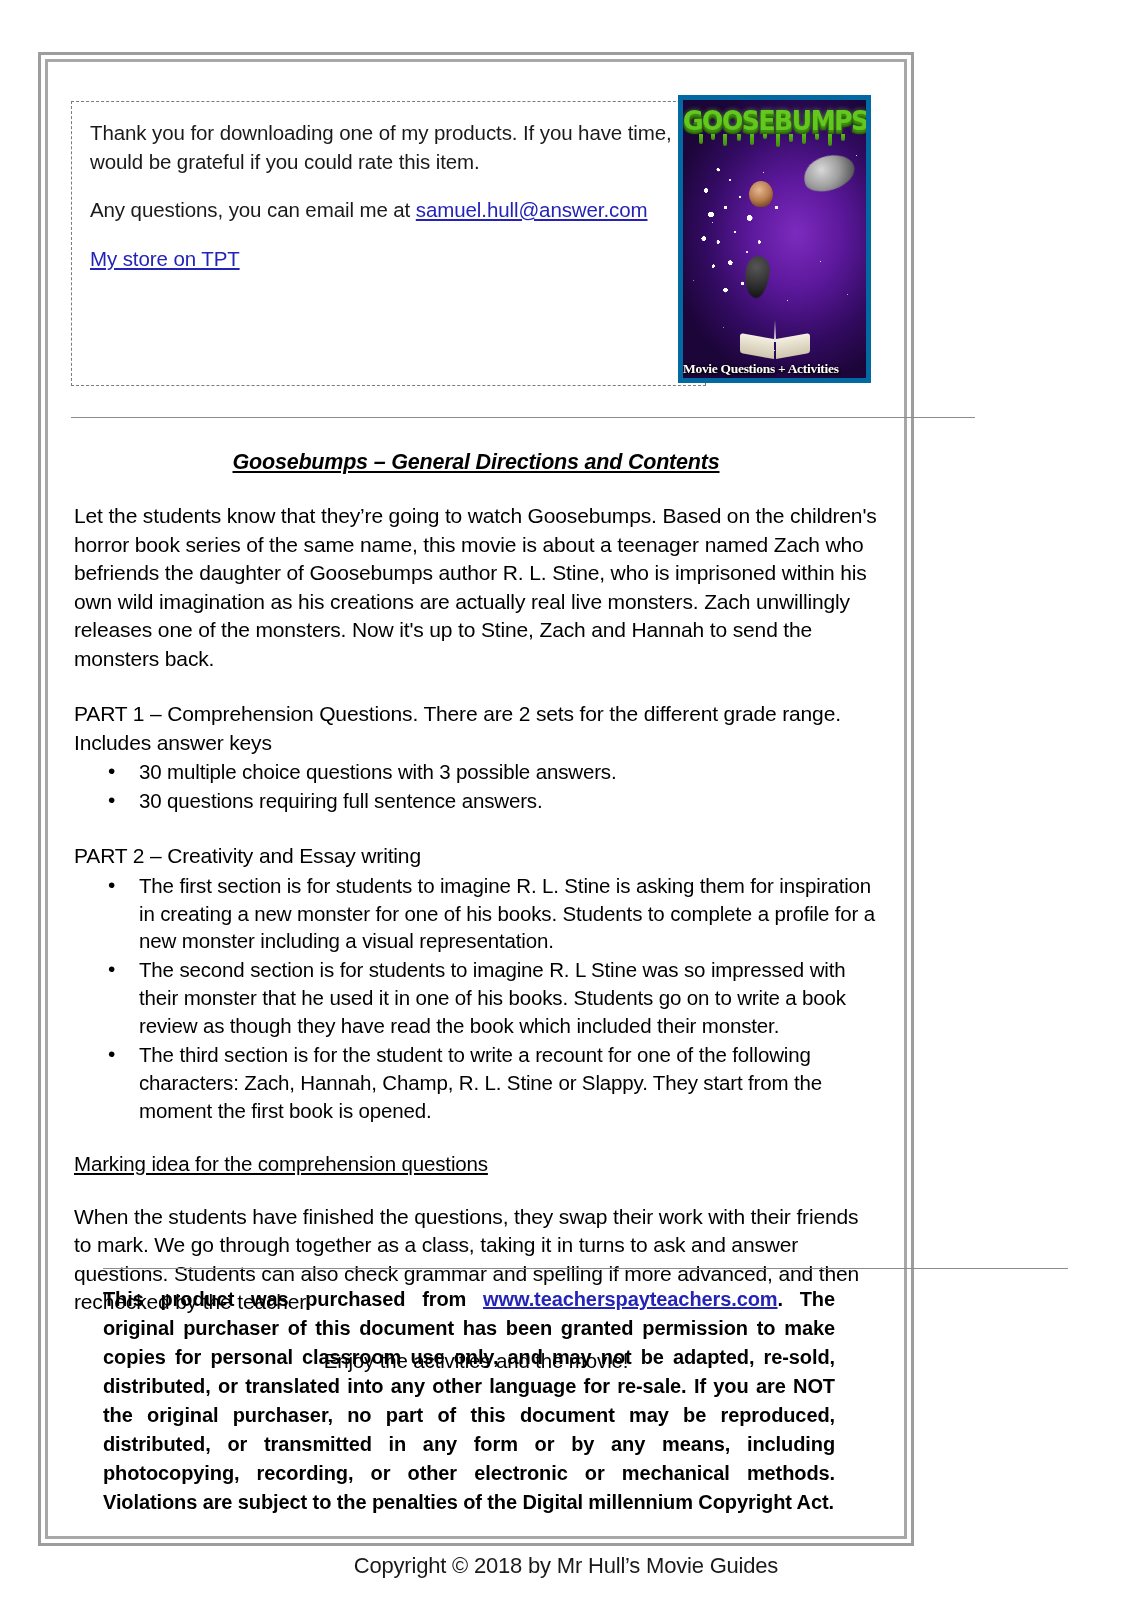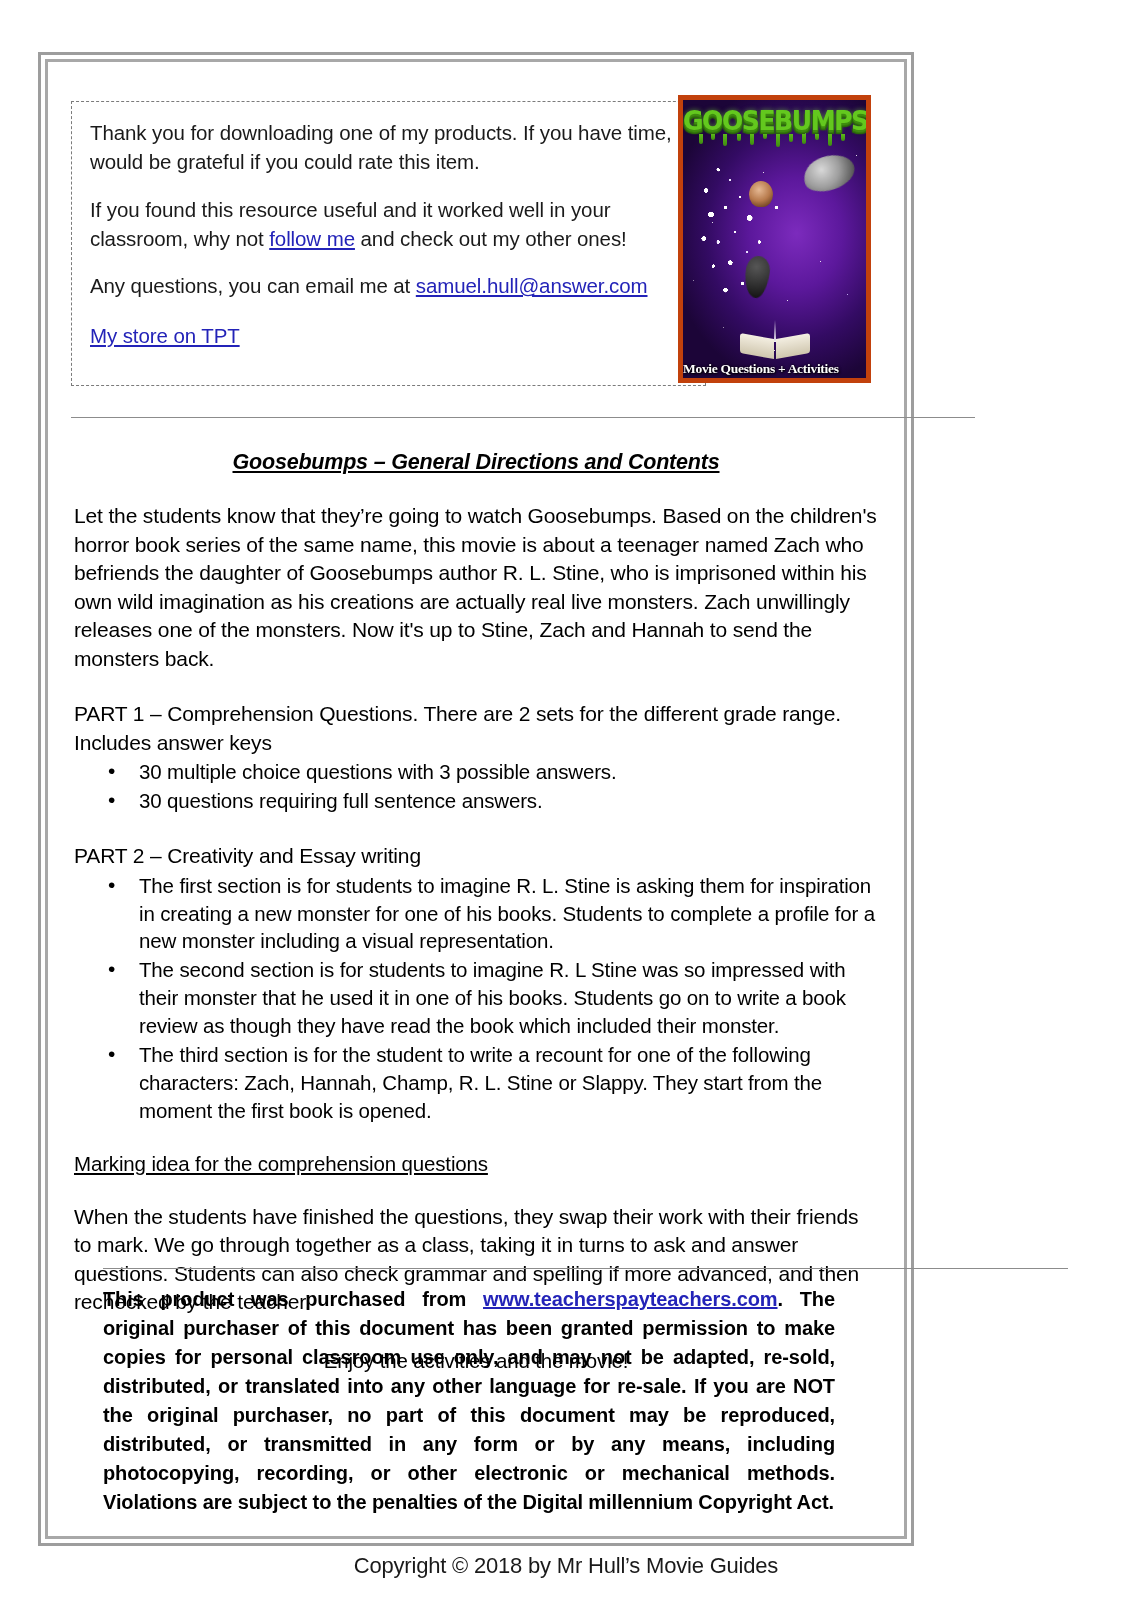--- a/index.html
+++ b/index.html
@@ -76,21 +76,21 @@
     text-decoration: underline;
   }
 
   
   .cover-wrap {
     position: absolute;
     right: 10px;
     top: 0px;
     width: 193px;
     height: 288px;
-    background: #c2410c;
+    background: #0369a1;
     padding: 5px;
     box-sizing: border-box;
   }
   .cover-art {
     position: relative;
     width: 100%;
     height: 100%;
     overflow: hidden;
     background:
       radial-gradient(ellipse 70% 55% at 62% 48%, #7c2bbd 0%, #5c189c 36%, #330b63 70%, #1c0538 100%);
@@ -337,21 +337,20 @@
 <div id="page-frame-outer">
   <div id="page-frame-inner"></div>
 
   <div id="page-content">
 
     <div class="top-area">
 
       <div class="thankyou-box">
         <p class="ty-para">Thank you for downloading one of my products.  If you have time, I would be grateful if you could rate this item.</p>
 
-        <p class="ty-para"><span>If you found this resource useful and it worked well in your classroom, why not </span><a href="#" class="doclink">follow me</a><span> and check out my other ones!</span></p>
 
         <p class="ty-para"><span>Any questions, you can email me at </span><a href="#" class="doclink">samuel.hull@answer.com</a></p>
 
         <p class="ty-para ty-center"><a href="#" class="doclink">My store on TPT</a></p>
       </div>
 
       <div class="cover-wrap">
         <div class="cover-art">
           <div class="starfield"></div>
           <div class="swirl"></div>

